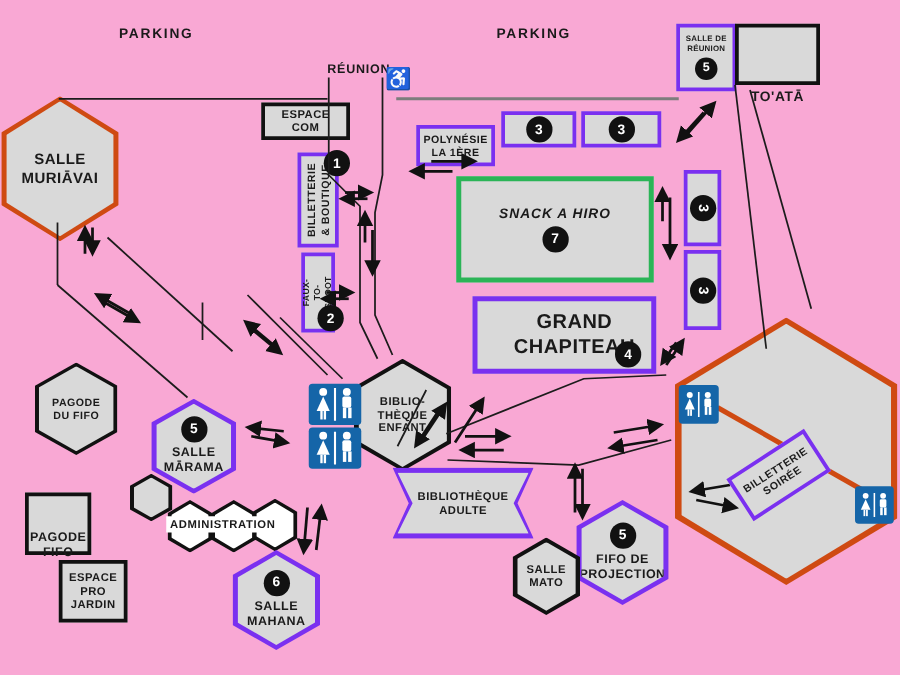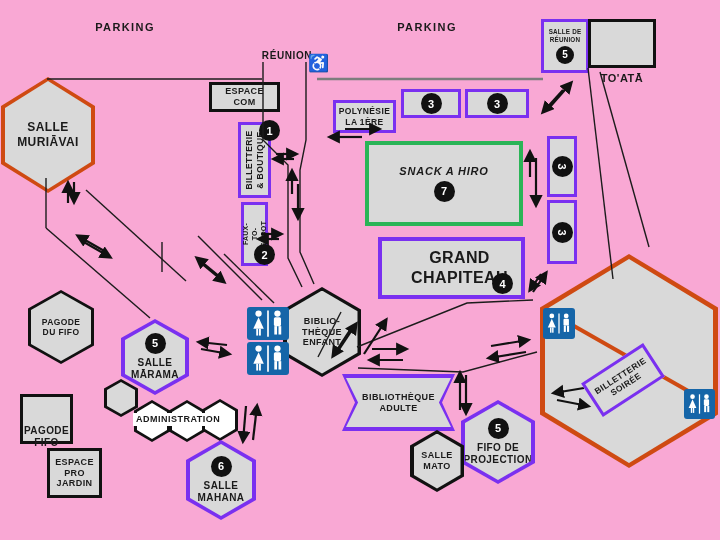--- a/index.html
+++ b/index.html
@@ -155,21 +155,21 @@
   <div class="box" style="left:20px;top:394px;width:47px;height:44px;--bc:#111;">
     <span class="lbl" style="font-size:10px;margin-top:36px;">PAGODE
 FIFO</span>
   </div>
   <div class="box" style="left:47px;top:448px;width:49px;height:44px;--bc:#111;">
     <span class="lbl" style="font-size:9px;">ESPACE
 PRO
 JARDIN</span>
   </div>
 
-  <div class="banner" style="left:342px;top:374px;width:113px;height:57px;--bc:#7a30f0;">
+  <div class="banner" style="left:314px;top:374px;width:113px;height:57px;--bc:#7a30f0;">
     <div class="in">
         <span class="lbl" style="font-size:9px;">BIBLIOTHÈQUE
 ADULTE</span>
       </div>
   </div>
 
   <div class="hex" style="left:461px;top:400px;width:74px;height:84px;--bc:#7a30f0;--bw:4px;">
     <div class="in">
       <span class="num">5</span>
       <span class="lbl" style="font-size:10px;">FIFO DE

